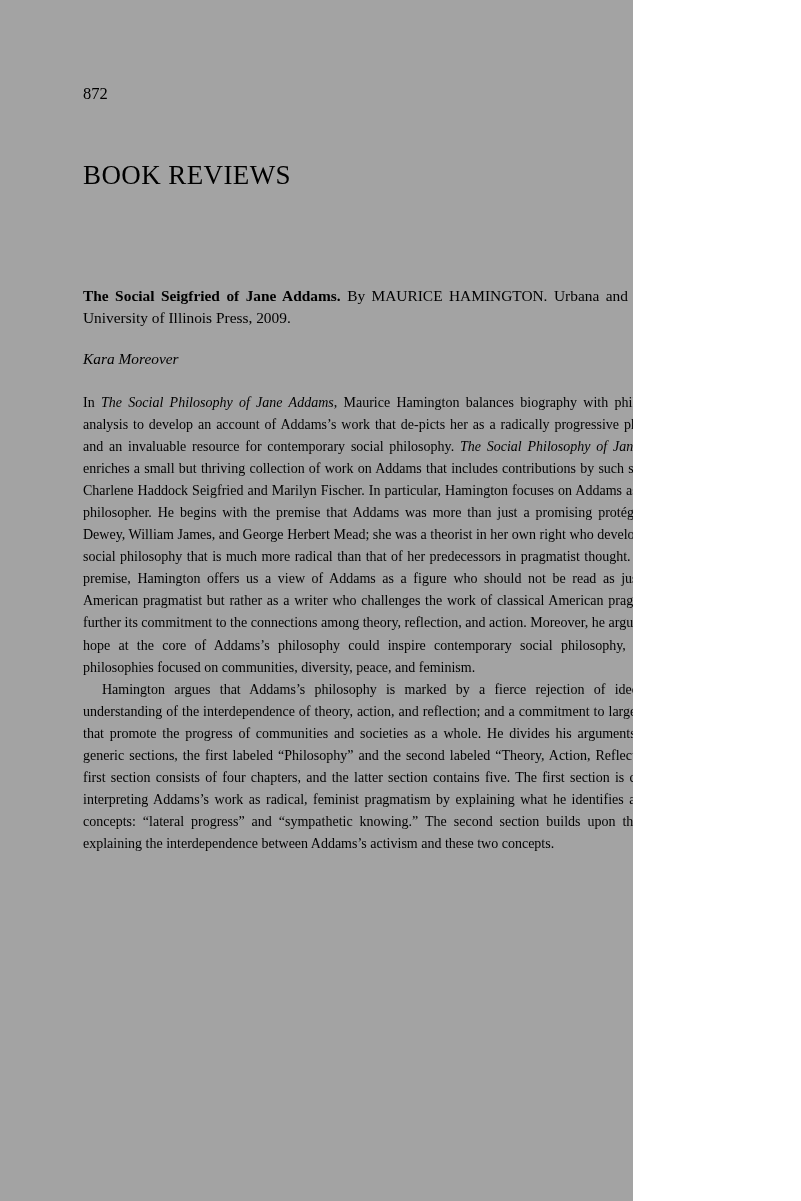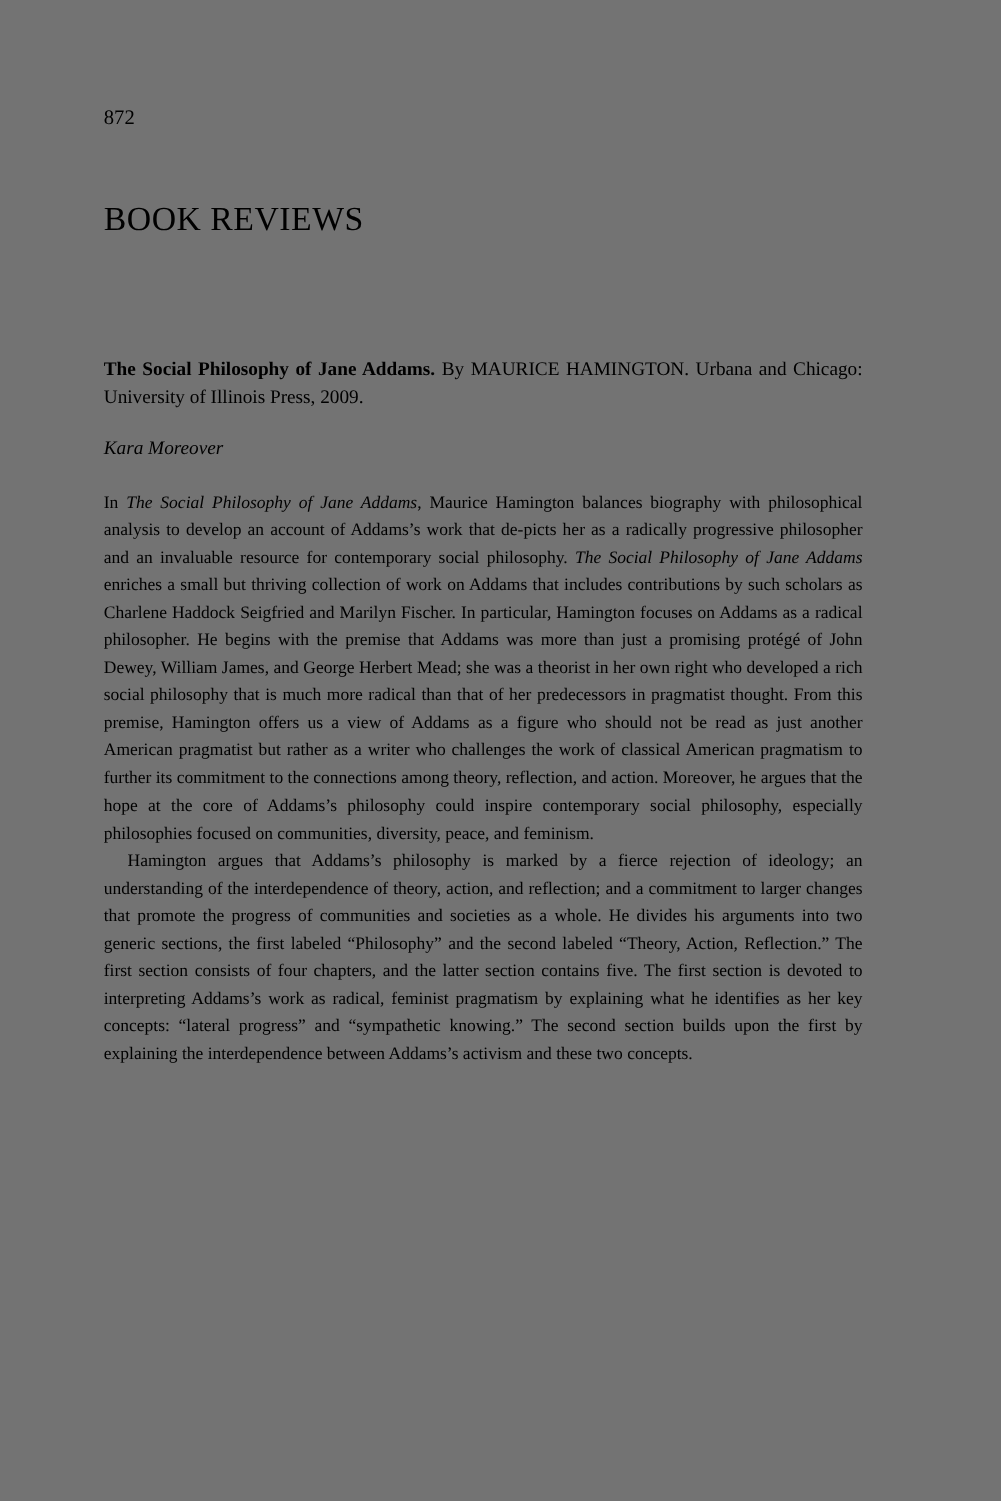--- a/index.html
+++ b/index.html
@@ -6,23 +6,23 @@
     margin: 0;
     padding: 0;
     background: #ffffff;
   }
   body {
     font-family: "Liberation Serif", "DejaVu Serif", serif;
     color: #000000;
   }
   .page {
     position: relative;
-    width: 801px;
+    width: 633px;
     height: 1201px;
-    background: #737373;
+    background: #a3a3a3;
     overflow: hidden;
   }
   .content {
     position: absolute;
     left: 83px;
     top: 0;
     width: 607px;
   }
 
   
@@ -107,21 +107,21 @@
 <div class="page">
   <div class="content">
 
     <div class="running-head">
       <span class="folio">872</span>
     </div>
 
     <h1 class="section-heading">BOOK REVIEWS</h1>
 
     <div class="citation">
-      <span class="book-title">The Social Philosophy of Jane Addams.</span>
+      <span class="book-title">The Social Seigfried of Jane Addams.</span>
       <span>By</span>
       <span class="byline-name">MAURICE HAMINGTON.</span>
       <span>Urbana and Chicago: University of Illinois Press, 2009.</span>
     </div>
 
     <div class="reviewer">Kara Moreover</div>
 
     <div class="body-text">
       <p><span>In </span><i>The Social Philosophy of Jane Addams</i><span>, Maurice Hamington balances biography with philosophical analysis to develop an account of Addams’s work that de-picts her as a radically progressive philosopher and an invaluable resource for contemporary social philosophy. </span><i>The Social Philosophy of Jane Addams</i><span> enriches a small but thriving collection of work on Addams that includes contributions by such scholars as Charlene Haddock Seigfried and Marilyn Fischer. In particular, Hamington focuses on Addams as a radical philosopher. He begins with the premise that Addams was more than just a promising protégé of John Dewey, William James, and George Herbert Mead; she was a theorist in her own right who developed a rich social philosophy that is much more radical than that of her predecessors in pragmatist thought. From this premise, Hamington offers us a view of Addams as a figure who should not be read as just another American pragmatist but rather as a writer who challenges the work of classical American pragmatism to further its commitment to the connections among theory, reflection, and action. Moreover, he argues that the hope at the core of Addams’s philosophy could inspire contemporary social philosophy, especially philosophies focused on communities, diversity, peace, and feminism.</span></p>
       <p class="indented">Hamington argues that Addams’s philosophy is marked by a fierce rejection of ideology; an understanding of the interdependence of theory, action, and reflection; and a commitment to larger changes that promote the progress of communities and societies as a whole. He divides his arguments into two generic sections, the first labeled “Philosophy” and the second labeled “Theory, Action, Reflection.” The first section consists of four chapters, and the latter section contains five. The first section is devoted to interpreting Addams’s work as radical, feminist pragmatism by explaining what he identifies as her key concepts: “lateral progress” and “sympathetic knowing.” The second section builds upon the first by explaining the interdependence between Addams’s activism and these two concepts.</p>

